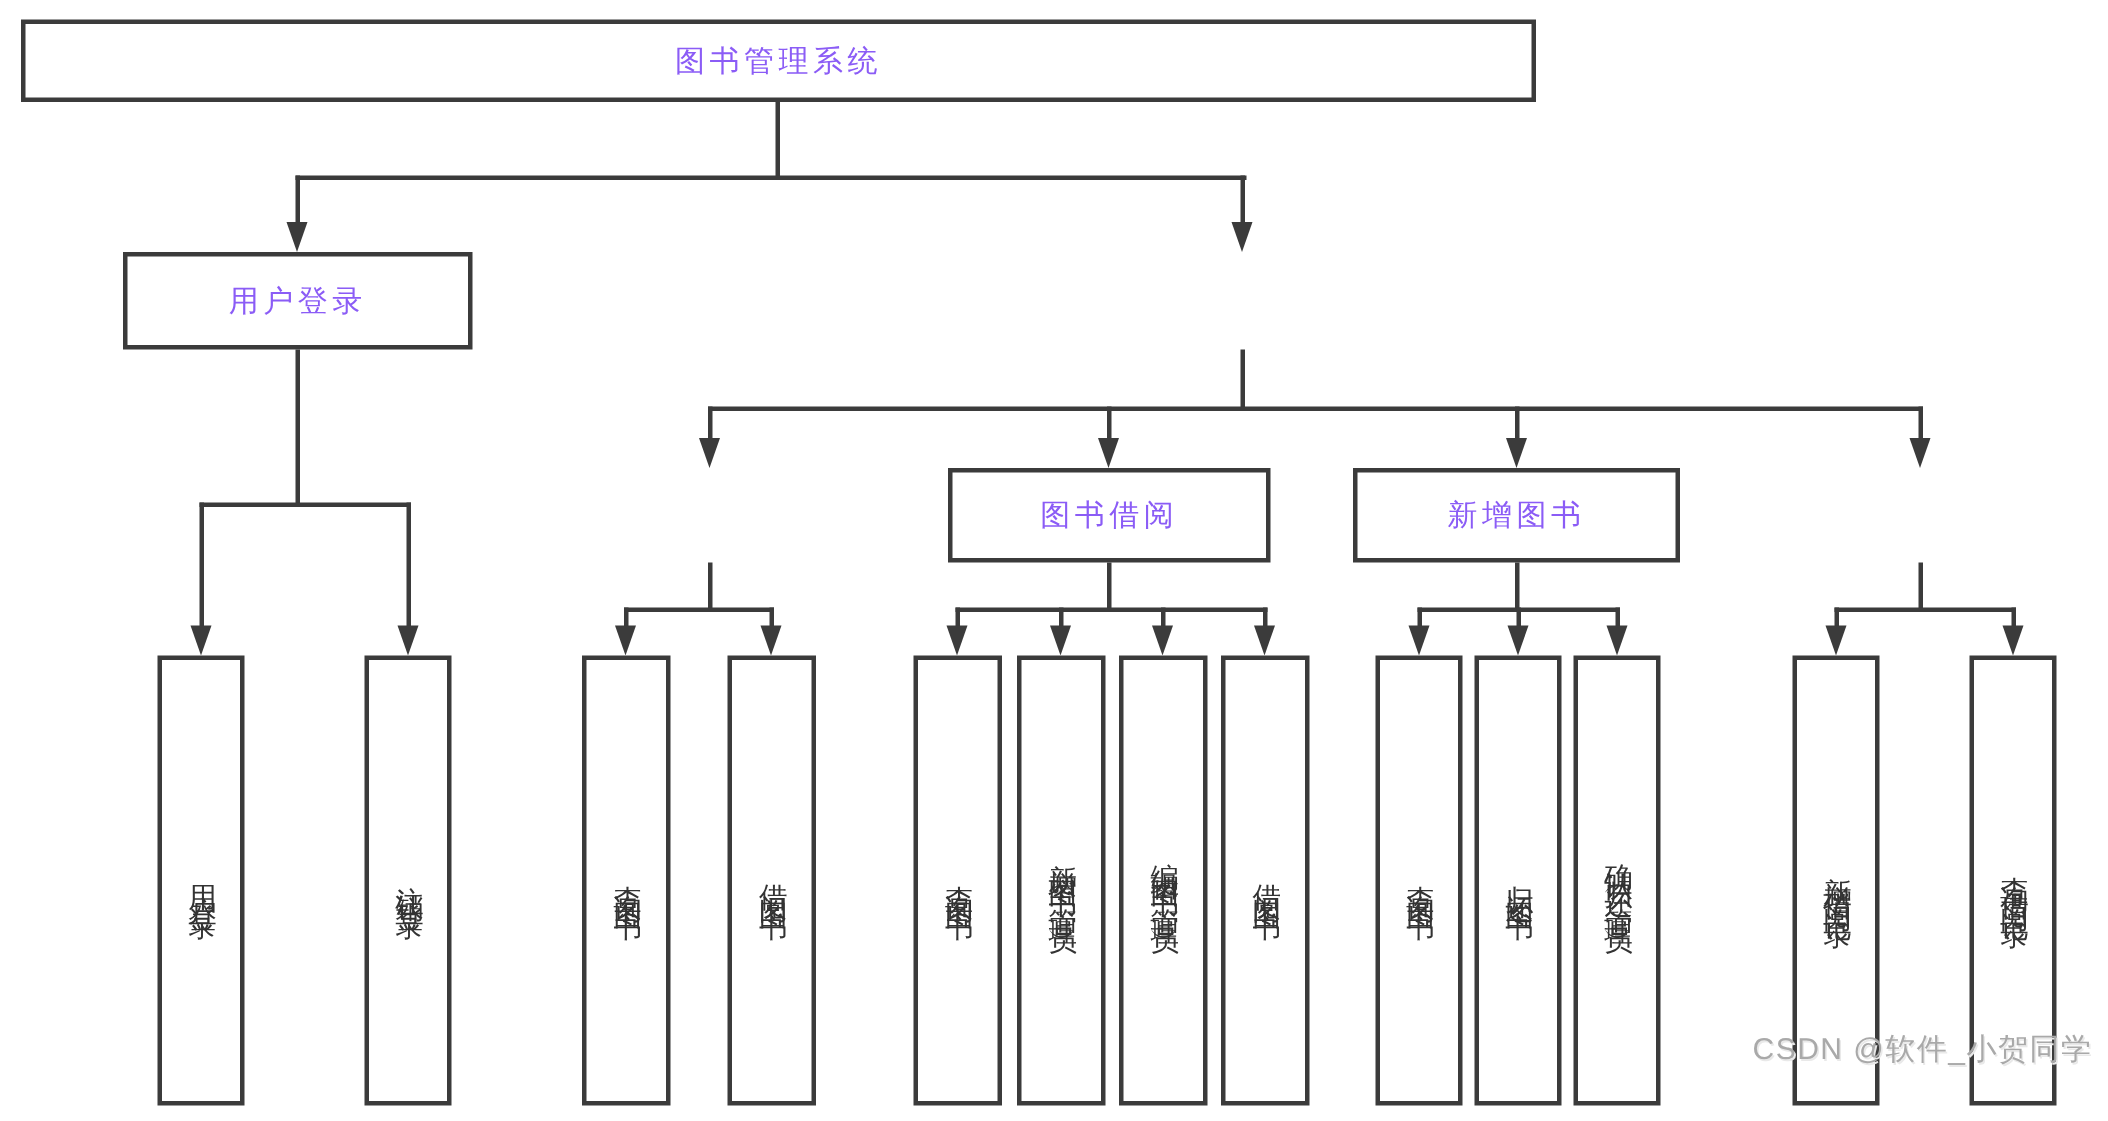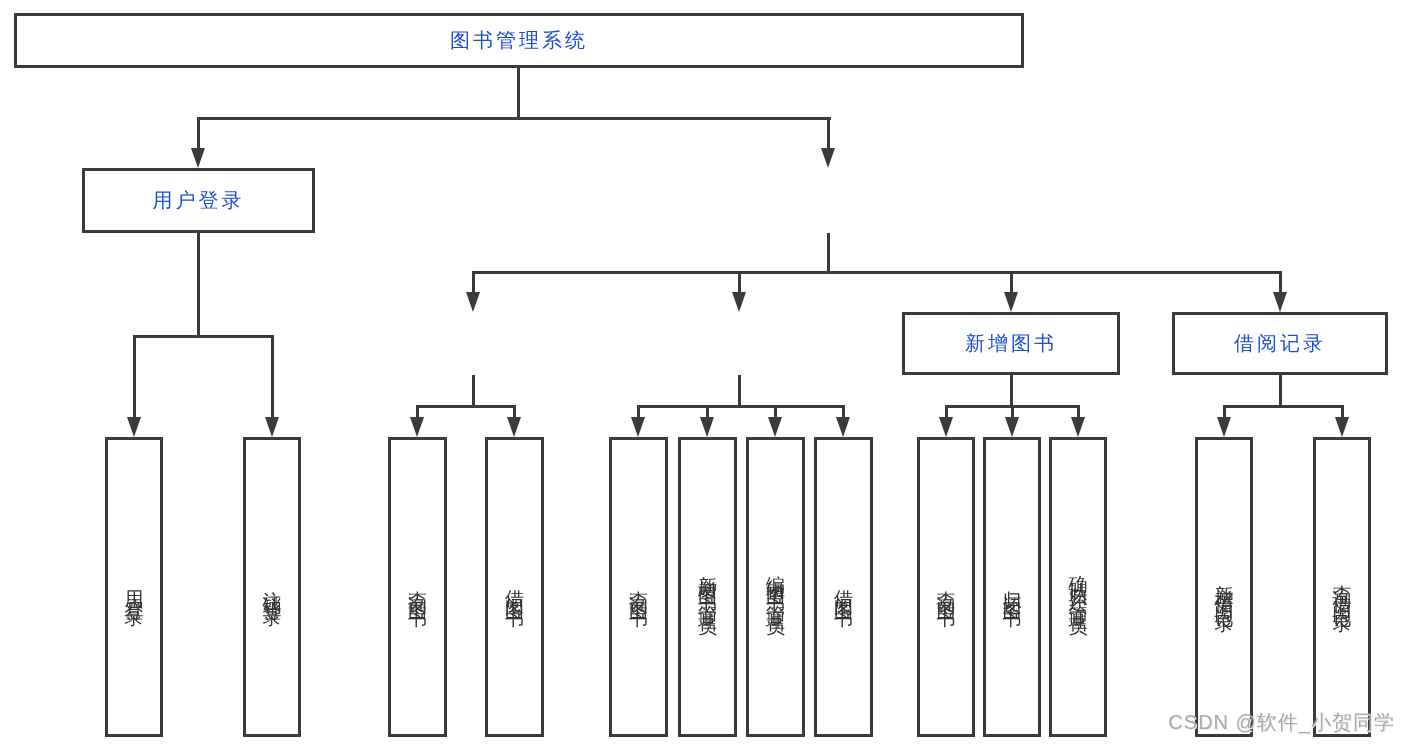--- a/index.html
+++ b/index.html
@@ -6,33 +6,33 @@
   .canvas {
     position:relative; width:1405px; height:747px; background:#ffffff;
     font-family:"Liberation Sans","DejaVu Sans",sans-serif; color:#333333;
     overflow:hidden;
   }
   .node {
     position:absolute; box-sizing:border-box;
     border:3px solid #3b3b3b; background:#ffffff;
     display:flex; align-items:center; justify-content:center;
   }
-  .hlabel { font-size:20px; letter-spacing:3px; color:#1d4ed8; white-space:nowrap; }
+  .hlabel { font-size:20px; letter-spacing:3px; color:#8b5cf6; white-space:nowrap; }
   .vlabel {
     writing-mode:vertical-rl; text-orientation:mixed;
     font-size:19px; letter-spacing:6px; line-height:1.15; color:#333333;
   }
   .line { position:absolute; background:#3b3b3b; }
   .ah {
     position:absolute; width:0; height:0;
     border-left:7px solid transparent; border-right:7px solid transparent;
     border-top:20px solid #3b3b3b;
   }
   .watermark {
-    position:absolute; top:709px; right:10px;
+    position:absolute; top:686px; right:10px;
     font-size:20px; color:#a9a9a9; letter-spacing:1px;
     text-shadow:1px 1px 0 #e9e9e9; white-space:nowrap;
   }
 </style>
 </head>
 <body>
 
 <div class="canvas">
 
   <div class="node" style="left:14px; top:13px; width:1010px; height:55px;">
@@ -61,25 +61,25 @@
   <div class="line" style="left:472px; top:271px; width:810px; height:3px;"></div>
   <div class="line" style="left:472px; top:271px; width:3px; height:24px;"></div>
   <div class="ah" style="left:466px; top:292px;"></div>
   <div class="line" style="left:738px; top:271px; width:3px; height:24px;"></div>
   <div class="ah" style="left:732px; top:292px;"></div>
   <div class="line" style="left:1010px; top:271px; width:3px; height:24px;"></div>
   <div class="ah" style="left:1004px; top:292px;"></div>
   <div class="line" style="left:1279px; top:271px; width:3px; height:24px;"></div>
   <div class="ah" style="left:1273px; top:292px;"></div>
 
+  <div class="node" style="left:632px; top:312px; width:215px; height:63px;">
+    <span class="hlabel">图书借阅</span>
+  </div>
   <div class="node" style="left:902px; top:312px; width:218px; height:63px;">
     <span class="hlabel">新增图书</span>
-  </div>
-  <div class="node" style="left:1172px; top:312px; width:216px; height:63px;">
-    <span class="hlabel">借阅记录</span>
   </div>
 
   <div class="line" style="left:472px; top:375px; width:3px; height:32px;"></div>
   <div class="line" style="left:416px; top:405px; width:100px; height:3px;"></div>
   <div class="line" style="left:416px; top:405px; width:3px; height:16px;"></div>
   <div class="ah" style="left:410px; top:417px;"></div>
   <div class="line" style="left:513px; top:405px; width:3px; height:16px;"></div>
   <div class="ah" style="left:507px; top:417px;"></div>
 
   <div class="line" style="left:738px; top:375px; width:3px; height:32px;"></div>

